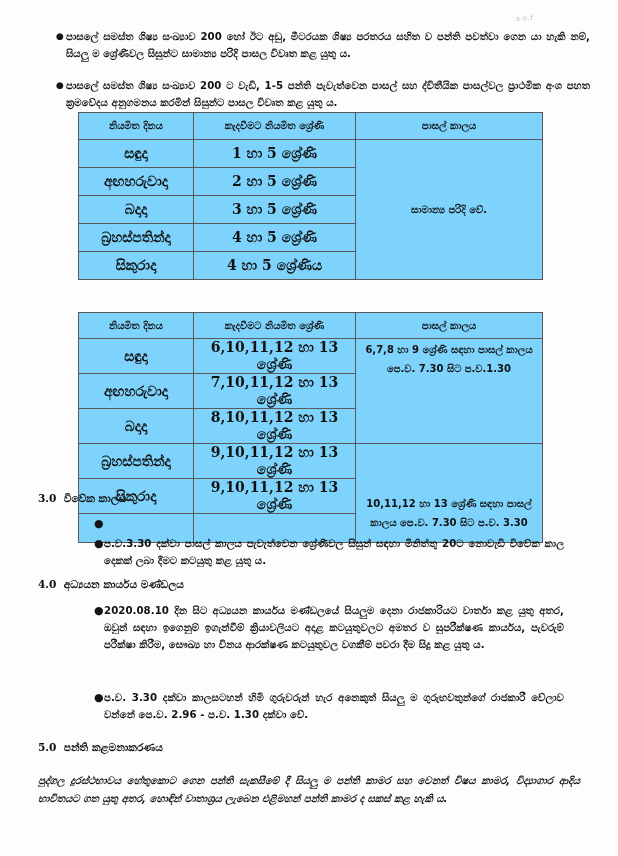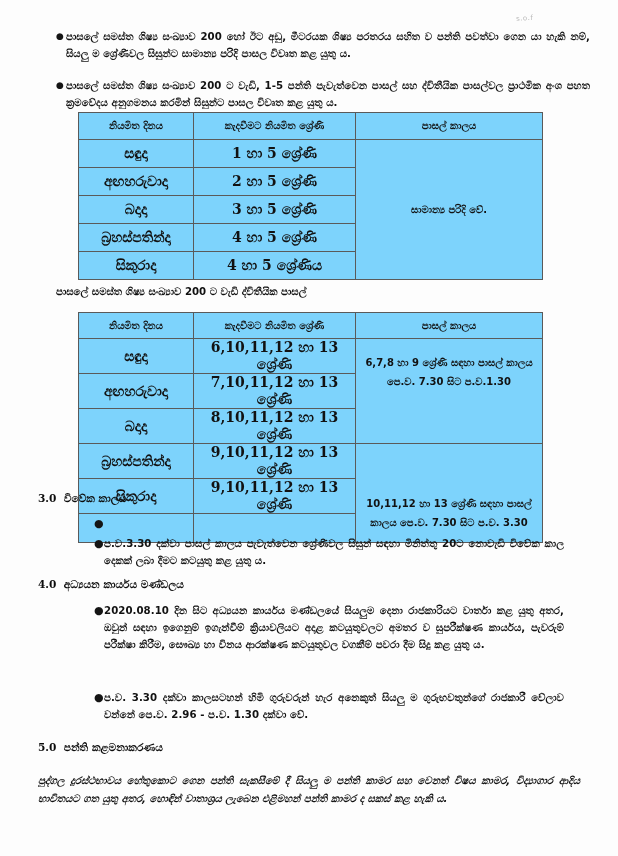--- a/index.html
+++ b/index.html
@@ -134,21 +134,21 @@
   #table-one col.c2 { width: 162px; }
   #table-one col.c3 { width: 187px; }
 
   
   #table-two { left: 78px; top: 312px; width: 464px; }
   #table-two th { height: 25px; }
   #table-two td { height: 28px; }
   #table-two col.c1 { width: 115px; }
   #table-two col.c2 { width: 162px; }
   #table-two col.c3 { width: 187px; }
-  #table-two td.timecell-top { vertical-align: top; padding-top: 14px; }
+  #table-two td.timecell-top { vertical-align: top; padding-top: 1px; }
   #table-two td.timecell-bot { vertical-align: bottom; padding-bottom: 10px; }
 </style>
 </head>
 <body>
 
 <div class="page">
 
   <div class="scan-mark">s.o.f</div>
 
   <div class="bullet-block" style="left:56px; top:28px; width:534px;">
@@ -192,21 +192,20 @@
         <td>බ්‍රහස්පතින්දා</td>
         <td class="num-run">4 හා 5 ශ්‍රේණි</td>
       </tr>
       <tr>
         <td>සිකුරාදා</td>
         <td class="num-run">4 හා 5 ශ්‍රේණිය</td>
       </tr>
     </tbody>
   </table>
 
-  <div class="table-caption" style="left:56px; top:286px;">පාසලේ සමස්ත ශිෂ්‍ය සංඛ්‍යාව 200 ට වැඩි ද්විතීයික පාසල්</div>
 
   <table class="sched" id="table-two">
     <colgroup>
         <col class="c1">
         <col class="c2">
         <col class="c3">
       </colgroup>
     <thead>
       <tr>
         <th>නියමිත දිනය</th>

